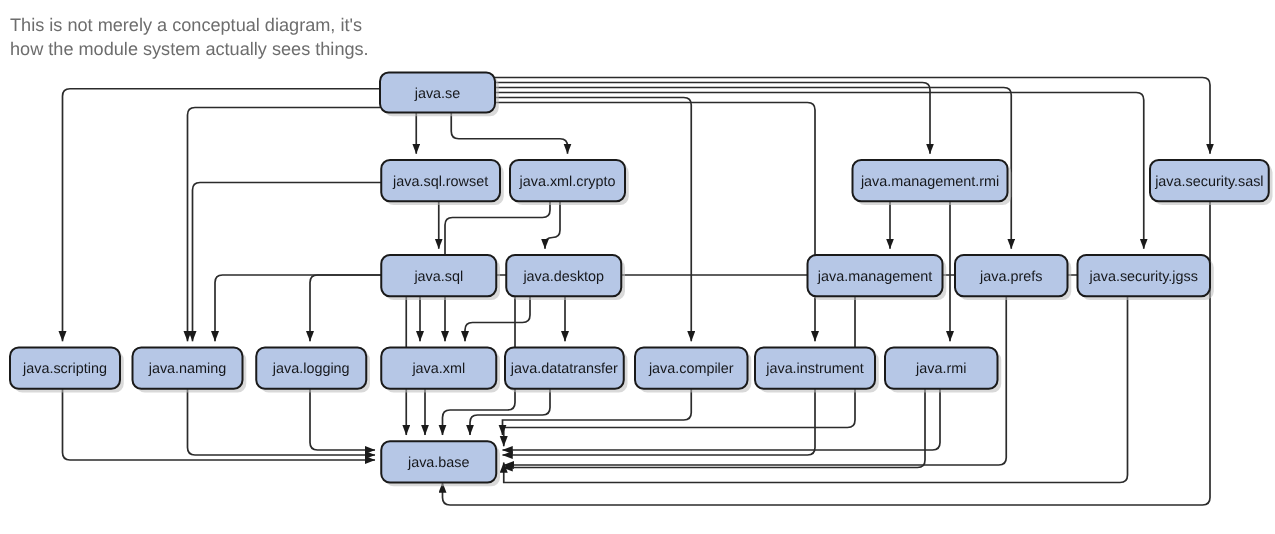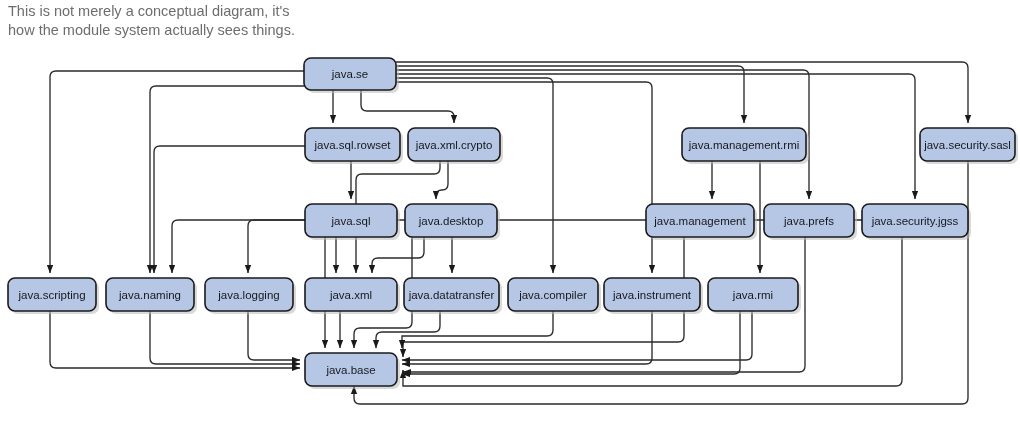--- a/index.html
+++ b/index.html
@@ -10,21 +10,21 @@
   body {
     width: 1020px;
     height: 427px;
     position: relative;
     overflow: hidden;
     font-family: "Liberation Sans", sans-serif;
   }
   #caption {
     position: absolute;
     left: 8px;
-    top: 2px;
+    top: 12px;
     width: 560px;
     font-size: 14.5px;
     line-height: 19px;
     color: #6d6d6d;
     white-space: pre-line;
   }
   #diagram {
     position: absolute;
     left: 0;
     top: 0;

